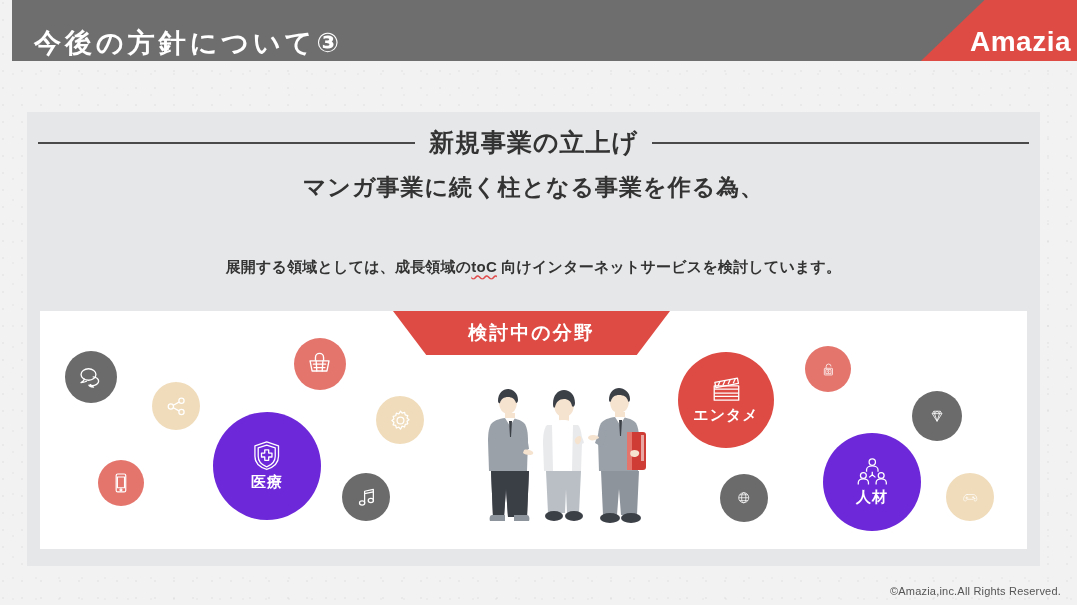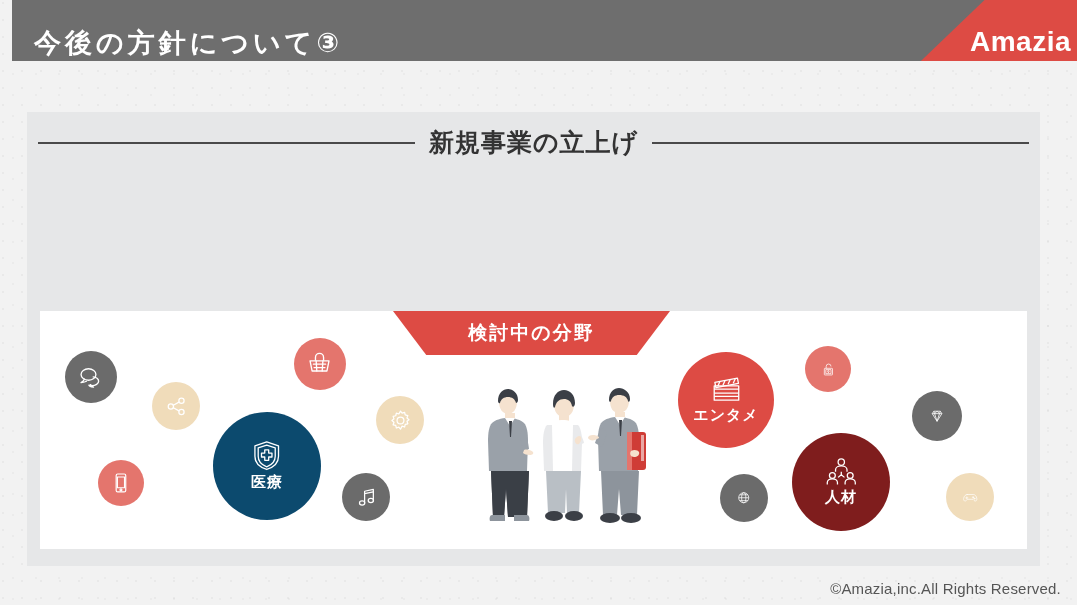--- a/index.html
+++ b/index.html
@@ -173,21 +173,21 @@
   #people {
     position: absolute;
     left: 415px; top: 66px;
     width: 215px; height: 165px;
   }
 
   
   #footer {
     position: absolute;
     right: 16px; bottom: 8px;
-    font-size: 15px;
+    font-size: 11px;
     color: #555555;
     letter-spacing: 0.2px;
     white-space: nowrap;
   }
 </style>
 </head>
 <body>
 
 <div id="slide">
 
@@ -199,22 +199,26 @@
 
   <div id="panel">
 
     <div id="section-heading">
       <div class="rule"></div>
       <div id="section-heading-text">新規事業の立上げ</div>
       <div class="rule"></div>
     </div>
 
     <div id="lead">
+      <div class="lead-line">マンガ事業に続く柱となる事業を作る為、</div>
     </div>
 
+    <div id="subnote">
+      <span>展開する領域としては、成長領域の</span><span class="wavy">toC</span><span> 向けインターネットサービスを検討しています。</span>
+    </div>
 
     <div id="card">
 
       <div id="ribbon" style="background: rgb(221, 75, 68); justify-content: center;">
         <span id="ribbon-text">検討中の分野</span>
       </div>
 
       <div id="bubbles">
           <div class="bubble" style="left: 25px; top: 40px; width: 52px; height: 52px; background: rgb(107, 107, 107);">
             <span>
@@ -247,21 +251,21 @@
           </div>
           <div class="bubble" style="left: 58px; top: 149px; width: 46px; height: 46px; background: rgb(228, 117, 109);">
             <span>
               <svg width="23.92" height="23.92" viewBox="0 0 40 40" fill="none" stroke="#fff" stroke-width="2" stroke-linejoin="round">
       <rect x="12" y="5" width="16" height="30" rx="2.5"></rect>
       <path d="M14 10h12v18H14z"></path>
       <circle cx="20" cy="31.5" r="1.6"></circle>
     </svg>
             </span>
           </div>
-          <div class="bubble" style="left: 173px; top: 101px; width: 108px; height: 108px; background: #0c4a6e;">
+          <div class="bubble" style="left: 173px; top: 101px; width: 108px; height: 108px; background: #6d28d9;">
             <span>
               <svg width="31.449600000000004" height="31.449600000000004" viewBox="0 0 48 48" fill="none" stroke="#fff" stroke-width="2" stroke-linejoin="round">
       <path d="M24 3L6 9v16c0 10 8 17 18 20 10-3 18-10 18-20V9L24 3z"></path>
       <path d="M24 8L11 12v13c0 8 6 13.5 13 16 7-2.5 13-8 13-16V12L24 8z"></path>
       <path d="M21 15h6v5h5v6h-5v5h-6v-5h-5v-6h5v-5z"></path>
     </svg>
             </span>
             <span class="bubble-label">医療</span>
           </div>
           <div class="bubble" style="left: 336px; top: 85px; width: 48px; height: 48px; background: rgb(240, 220, 186);">
@@ -306,21 +310,21 @@
           </div>
           <div class="bubble" style="left: 872px; top: 80px; width: 50px; height: 50px; background: rgb(107, 107, 107);">
             <span>
               <svg width="16.12" height="16.12" viewBox="0 0 40 40" fill="none" stroke="#fff" stroke-width="2" stroke-linejoin="round">
       <path d="M8 14h24l-12 19L8 14z"></path>
       <path d="M8 14l4-6h16l4 6"></path>
       <path d="M12 8l2 6 6-6 6 6 2-6M14 14l6 19 6-19"></path>
     </svg>
             </span>
           </div>
-          <div class="bubble" style="left: 752px; top: 122px; width: 98px; height: 98px; background: #7f1d1d;">
+          <div class="bubble" style="left: 783px; top: 122px; width: 98px; height: 98px; background: #6d28d9;">
             <span>
               <svg width="30.576" height="30.576" viewBox="0 0 48 48" fill="none" stroke="#fff" stroke-width="2" stroke-linejoin="round">
       <circle cx="24" cy="8" r="5"></circle>
       <path d="M15 23v-3c0-3.5 4-6 9-6s9 2.5 9 6v3"></path>
       <path d="M24 23v5M24 28l-5 4M24 28l5 4"></path>
       <circle cx="10" cy="29" r="4.6"></circle>
       <path d="M2 43v-3c0-3.3 3.6-5.6 8-5.6s8 2.3 8 5.6v3"></path>
       <circle cx="38" cy="29" r="4.6"></circle>
       <path d="M30 43v-3c0-3.3 3.6-5.6 8-5.6s8 2.3 8 5.6v3"></path>
     </svg>

